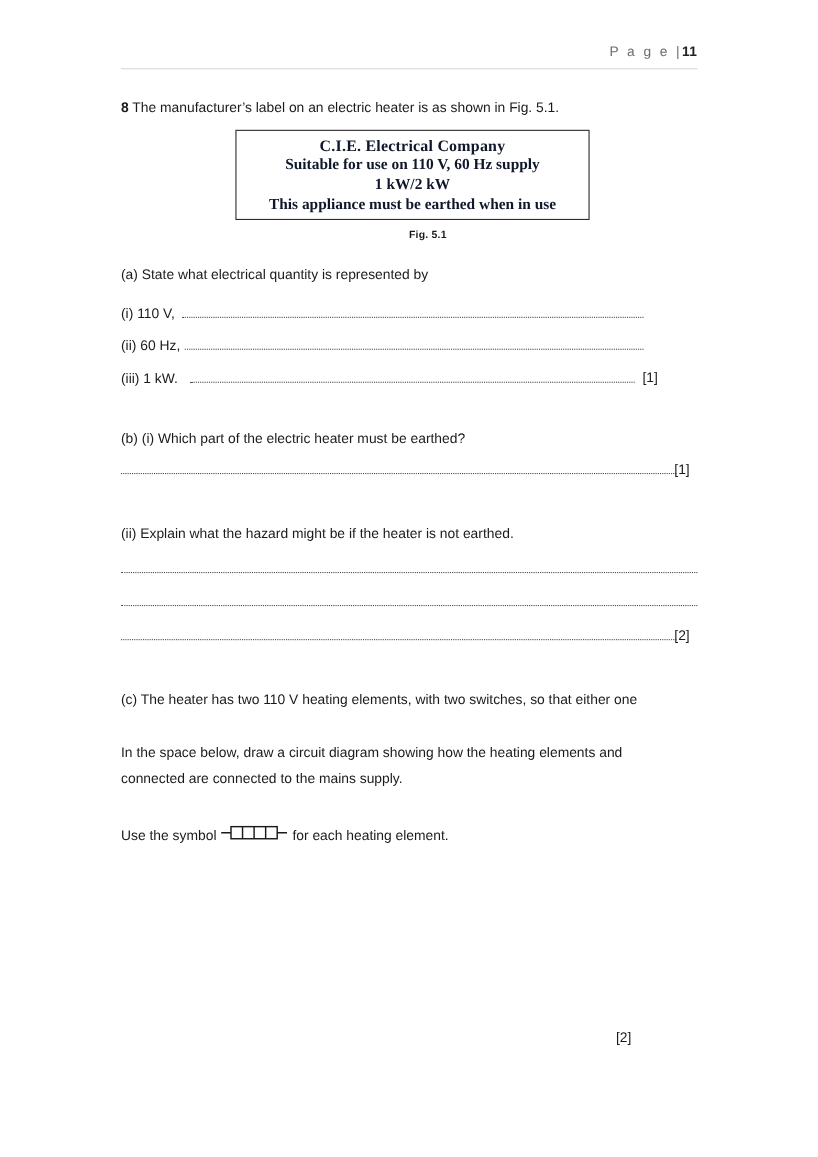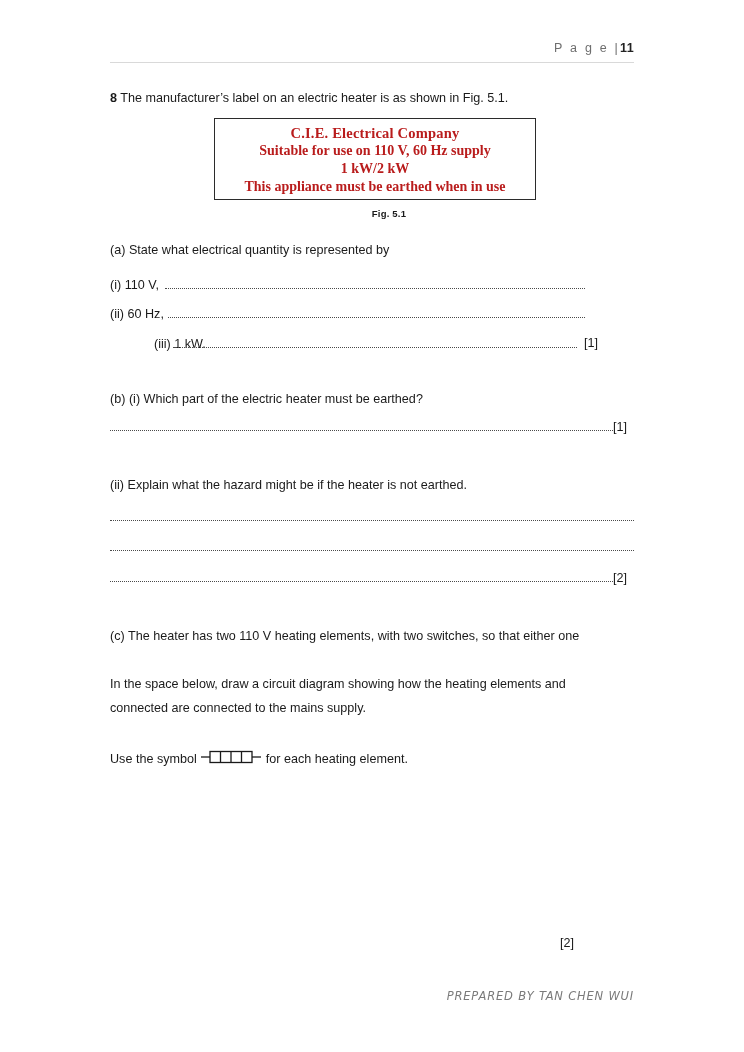--- a/index.html
+++ b/index.html
@@ -72,21 +72,21 @@
     background: #ffffff;
     display: flex;
     flex-direction: column;
     align-items: center;
     justify-content: center;
     padding-top: 2px;
   }
   .label-line {
     font-family: "Liberation Serif", serif;
     font-weight: bold;
-    color: #b91c1c;
+    color: #0f172a;
     text-align: center;
     white-space: nowrap;
   }
   .label-l1 { font-size: 14.5px; line-height: 18px; letter-spacing: 0.2px; }
   .label-l2 { font-size: 14px; line-height: 18px; }
   .label-l3 { font-size: 14px; line-height: 18px; }
   .label-l4 { font-size: 14px; line-height: 18px; }
 
   .fig-caption {
     position: absolute;
@@ -157,21 +157,21 @@
   <div class="fig-caption">Fig. 5.1</div>
 
   <div class="q-line" style="left:110px; top:242px;">(a) State what electrical quantity is represented by</div>
 
   <div class="q-line" style="left:110px; top:277px;">(i) 110 V,</div>
   <div class="dots" style="left:165px; top:288px; width:420px;"></div>
 
   <div class="q-line" style="left:110px; top:306px;">(ii) 60 Hz,</div>
   <div class="dots" style="left:168px; top:317px; width:417px;"></div>
 
-  <div class="q-line" style="left:110px; top:336px;margin-left:44px;">(iii) 1 kW.</div>
+  <div class="q-line" style="left:110px; top:336px;">(iii) 1 kW.</div>
   <div class="dots" style="left:173px; top:347px; width:404px;"></div>
   <div class="mark" style="left:584px; top:336px;">[1]</div>
 
   <div class="q-line" style="left:110px; top:391px;">(b) (i) Which part of the electric heater must be earthed?</div>
   <div class="dots" style="left:110px; top:430px; width:505px;"></div>
   <div class="mark" style="left:613px; top:420px;">[1]</div>
 
   <div class="q-line" style="left:110px; top:477px;">(ii) Explain what the hazard might be if the heater is not earthed.</div>
   <div class="dots" style="left:110px; top:520px; width:524px;"></div>
   <div class="dots" style="left:110px; top:550px; width:524px;"></div>
@@ -187,15 +187,14 @@
           <rect x="9" y="1.5" width="42" height="11" fill="none" stroke="#1a1a1a" stroke-width="1.3"></rect>
           <line x1="19.5" y1="1.5" x2="19.5" y2="12.5" stroke="#1a1a1a" stroke-width="1.3"></line>
           <line x1="30" y1="1.5" x2="30" y2="12.5" stroke="#1a1a1a" stroke-width="1.3"></line>
           <line x1="40.5" y1="1.5" x2="40.5" y2="12.5" stroke="#1a1a1a" stroke-width="1.3"></line>
           <line x1="51" y1="7" x2="60" y2="7" stroke="#1a1a1a" stroke-width="1.3"></line>
         </svg></span><span> for each heating element.</span></div>
 
   <div style="position:absolute; left:110px; top:745px; width:524px; height:195px;"></div>
   <div class="mark" style="left:560px; top:936px;">[2]</div>
 
-  <div class="footer">PREPARED BY TAN CHEN WUI</div>
 
 </div>
 
 </body></html>

